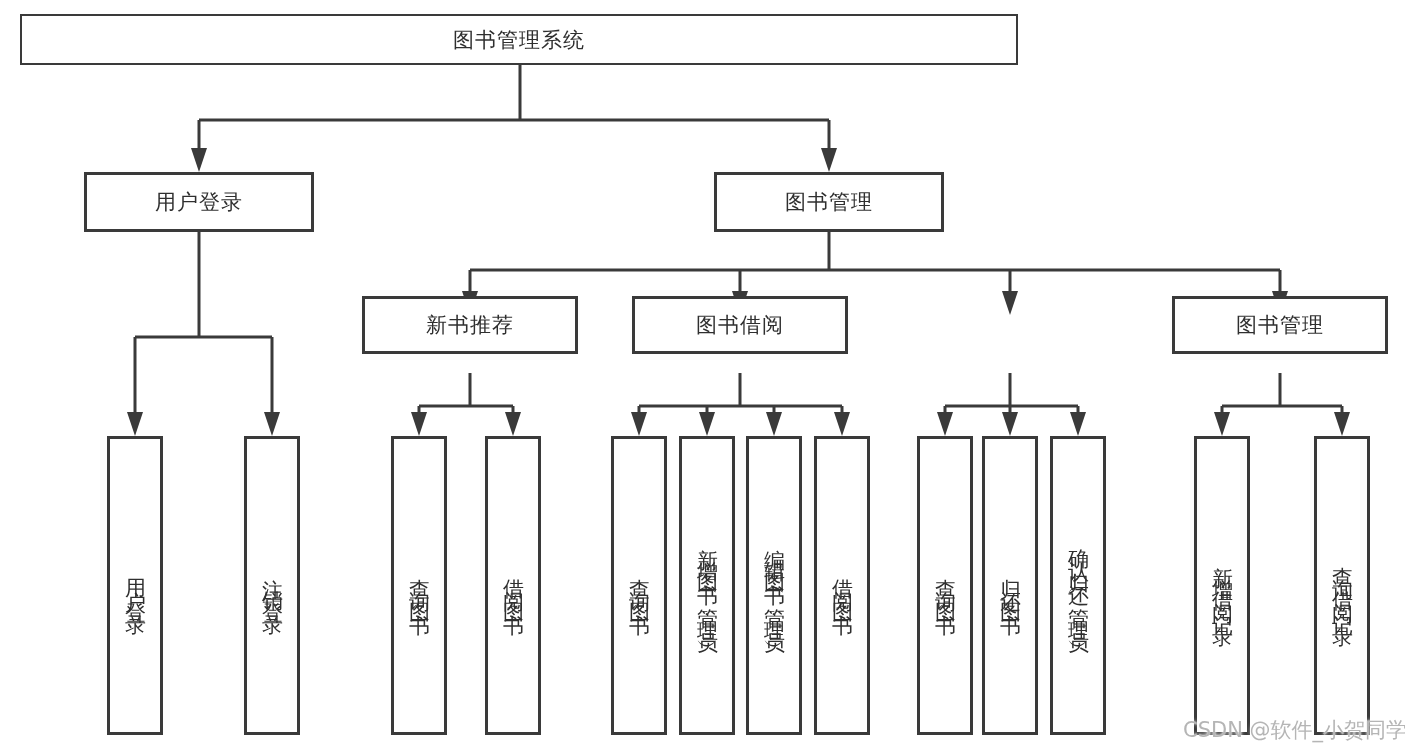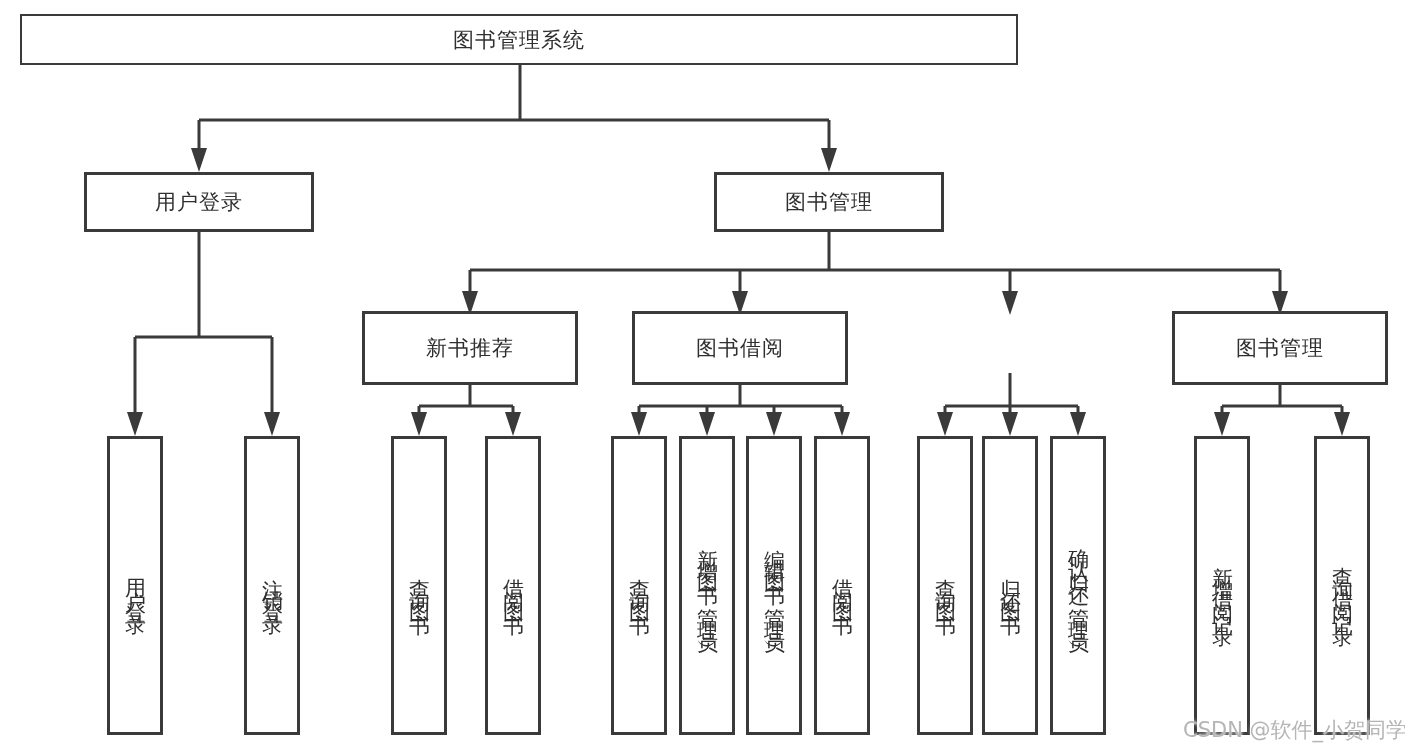--- a/index.html
+++ b/index.html
@@ -28,21 +28,21 @@
     color: #2f2f2f;
     font-size: 21px;
     z-index: 2;
     letter-spacing: 1px;
   }
   .box.root {
     left: 20px; top: 14px; width: 998px; height: 51px;
     border-width: 2px;
   }
   .box.lvl2 { top: 172px; height: 60px; width: 230px; }
-  .box.lvl3 { top: 311px; height: 74px; width: 216px; }
+  .box.lvl3 { top: 296px; height: 58px; width: 216px; }
   .box.leaf { top: 436px; height: 299px; width: 56px; }
   .leaf .vtext {
     writing-mode: vertical-rl;
     text-orientation: mixed;
     letter-spacing: 12px;
     line-height: 1;
     white-space: nowrap;
   }
   #n-user-login   { left: 84px;  }
   #n-book-mgmt    { left: 714px; }

